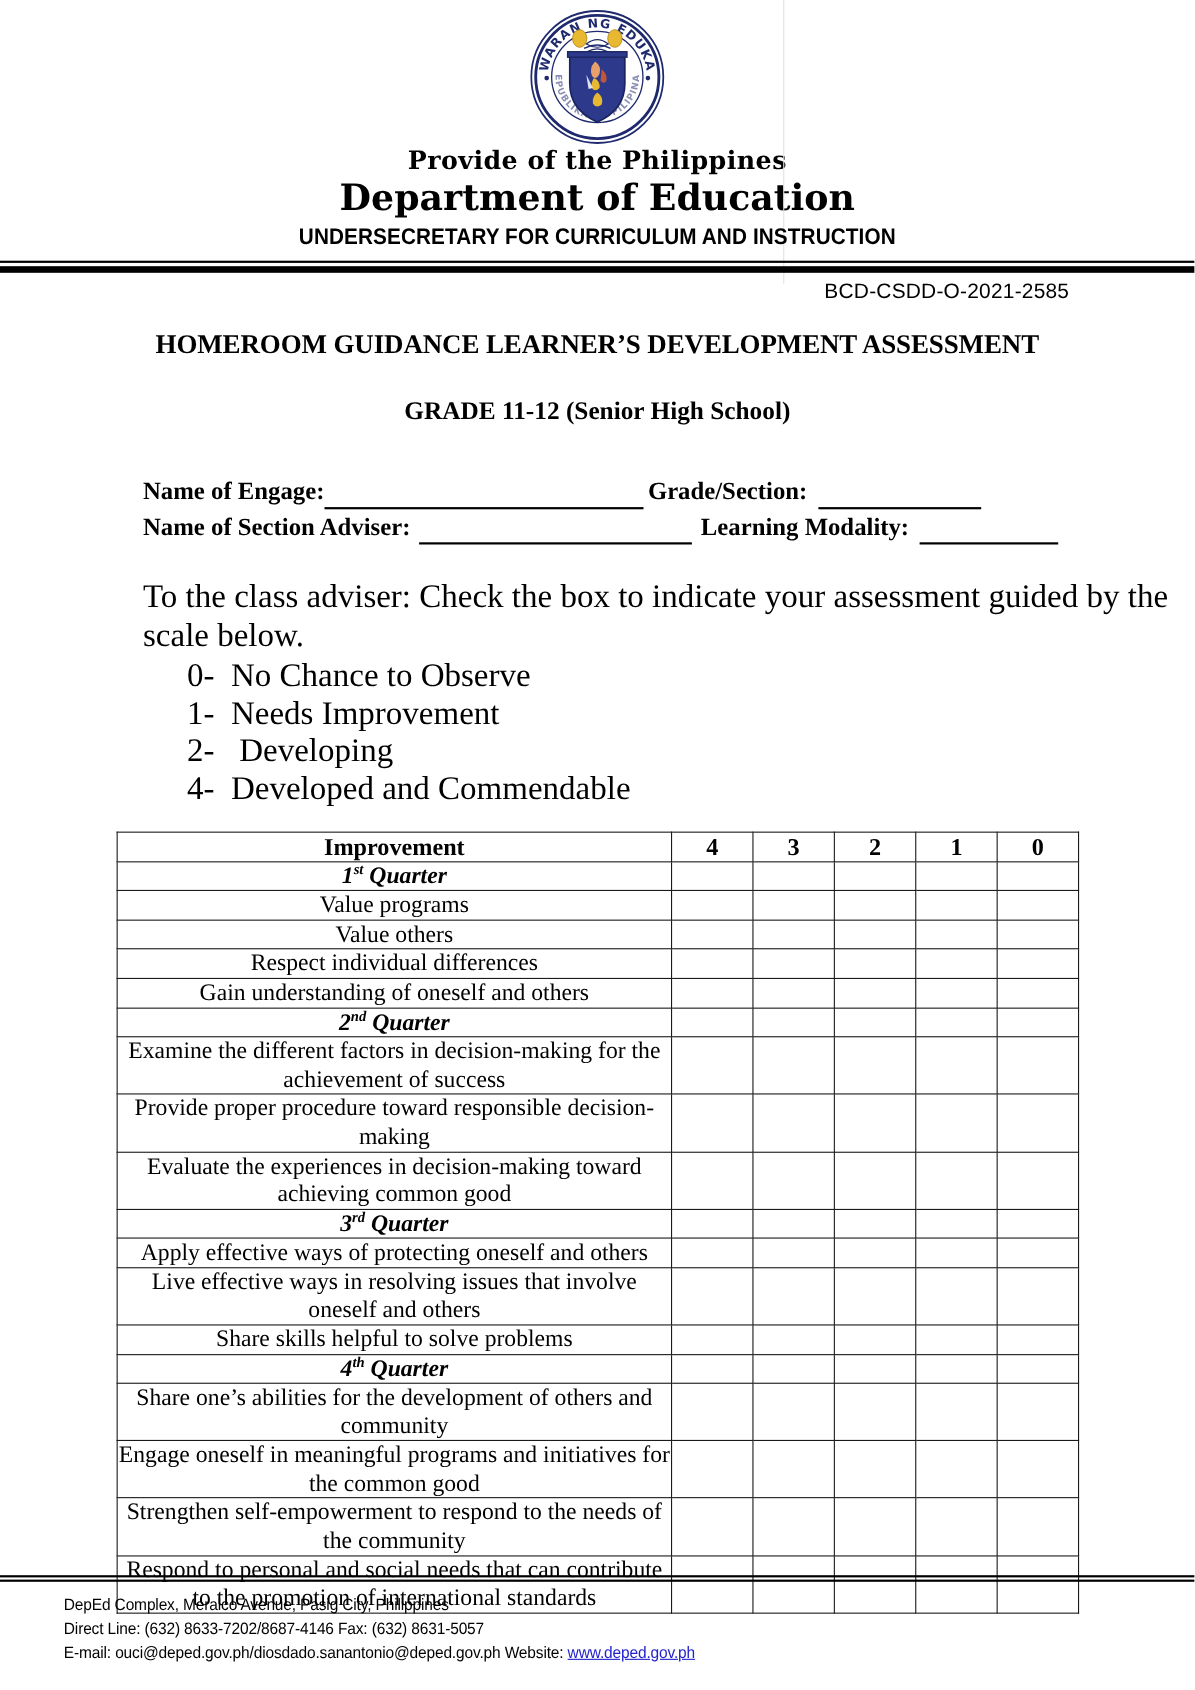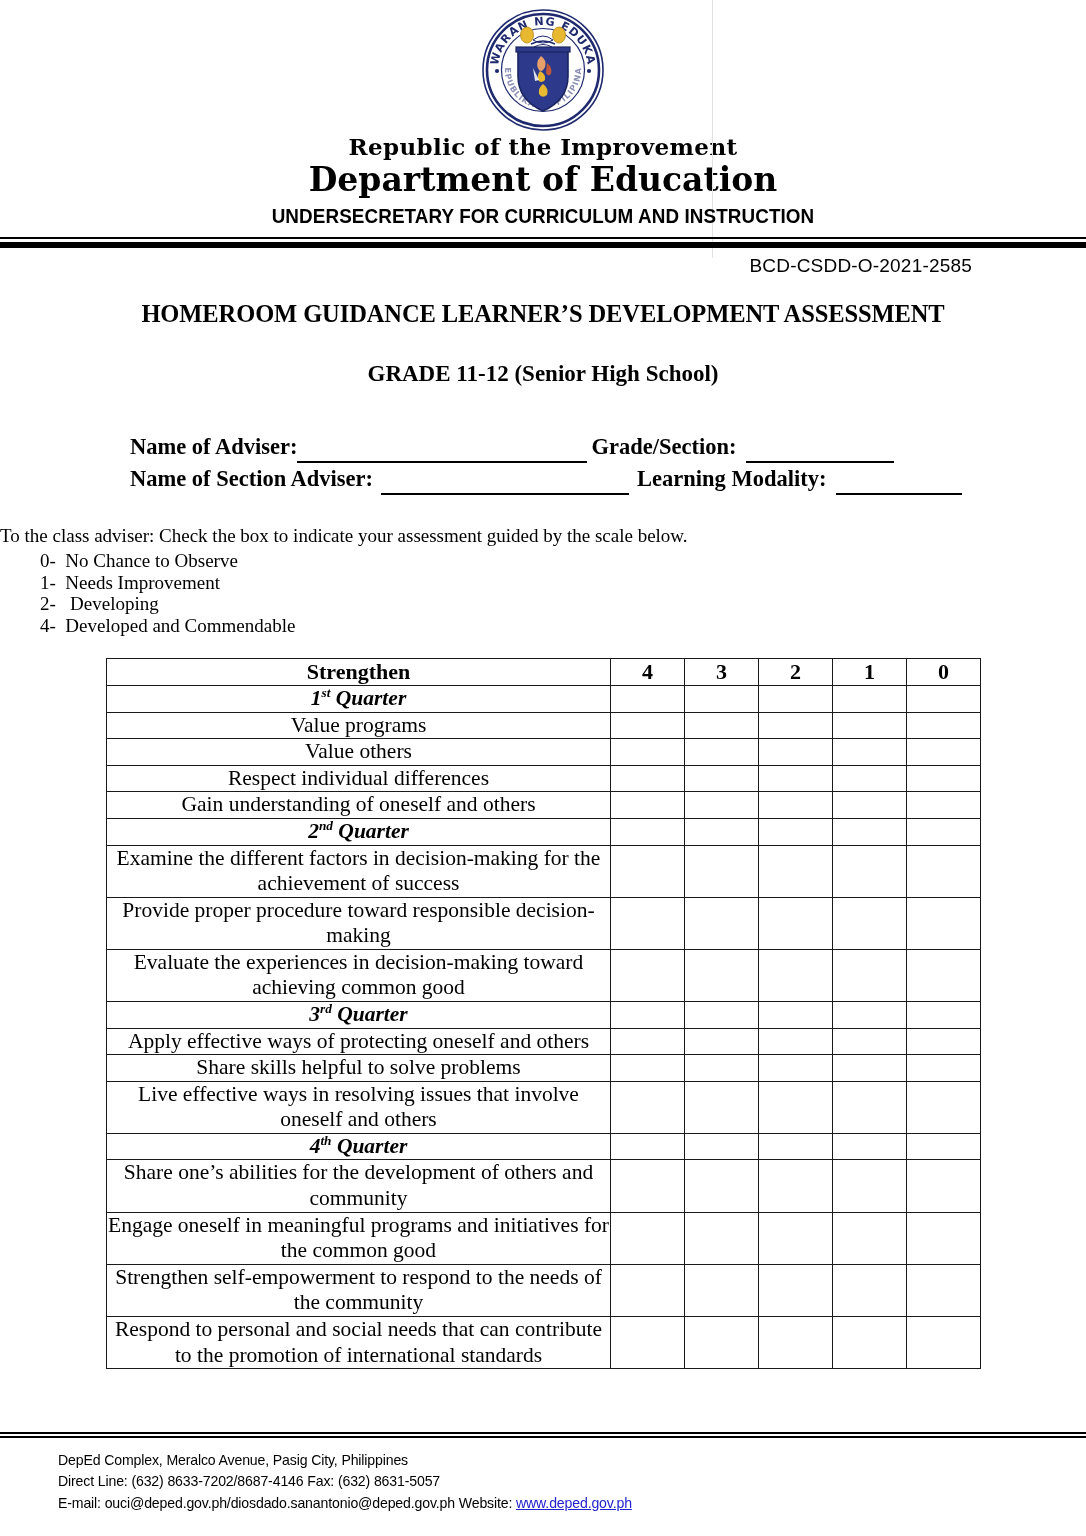--- a/index.html
+++ b/index.html
@@ -123,21 +123,22 @@
     height: 20px;
   }
   .blank.b-learner   { width: 290px; margin-right: 4px; }
   .blank.b-grade     { width: 148px; margin-left: 10px; }
   .blank.b-adviser   { width: 248px; margin: 0 8px 0 8px; }
   .blank.b-modality  { width: 126px; margin-left: 10px; }
 
   
   .instructions {
     margin-top: 30px;
-    font-size: 19px;
+    padding-left: 130px;
+    font-size: 30px;
     line-height: 1.17;
   }
   .scale-list {
     margin: 3px 0 0 0;
     padding: 0;
     list-style: none;
   }
   .scale-list li {
     padding-left: 40px;
     line-height: 1.13;
@@ -263,40 +264,40 @@
         <rect x="35" y="39" width="54" height="5" fill="#2d3a8c" stroke="#1a2560" stroke-width="1.2"></rect>
 
         <path d="M 60,48 Q 66,52 64,59 Q 61,65 58,62 Q 55,58 57,52 Z" fill="#e7a06a"></path>
         <path d="M 59,63 Q 65,66 64,72 Q 60,76 57,72 Q 56,67 59,63 Z" fill="#e8b830"></path>
         <path d="M 62,76 Q 68,80 66,87 Q 61,91 58,86 Q 57,80 62,76 Z" fill="#e8b830"></path>
         <path d="M 52,60 L 58,72 L 54,73 Z" fill="#ffffff" opacity="0.85"></path>
         <path d="M 66,55 Q 72,60 70,66 Q 67,69 65,65 Z" fill="#c0563a"></path>
       </svg>
     </div>
 
-    <div class="rp-line">Republic of the Improvement</div>
+    <div class="rp-line">Provide of the Philippines</div>
     <div class="dep-line">Department of Education</div>
     <div class="undersec-line">UNDERSECRETARY FOR CURRICULUM AND INSTRUCTION</div>
 
     <div class="rule-top">
       <div class="thin"></div>
       <div class="thick"></div>
     </div>
   </div>
 
   <div class="refno">BCD-CSDD-O-2021-2585</div>
 
   <div class="title-block">
     <div class="title-main">HOMEROOM GUIDANCE LEARNER’S DEVELOPMENT ASSESSMENT</div>
     <div class="title-grade">GRADE 11-12 (Senior High School)</div>
   </div>
 
   <div class="form-block">
     <div class="form-row">
-      <span class="form-label">Name of Adviser:</span>
+      <span class="form-label">Name of Engage:</span>
       <span class="blank b-learner"></span>
       <span class="form-label">Grade/Section:</span>
       <span class="blank b-grade"></span>
     </div>
     <div class="form-row">
       <span class="form-label">Name of Section Adviser:</span>
       <span class="blank b-adviser"></span>
       <span class="form-label">Learning Modality:</span>
       <span class="blank b-modality"></span>
     </div>
@@ -317,21 +318,21 @@
       <colgroup>
         <col class="c-comp">
           <col class="c-rate">
           <col class="c-rate">
         <col class="c-rate">
           <col class="c-rate">
           <col class="c-rate">
       </colgroup>
       <thead>
         <tr>
-          <th class="hd-comp">Strengthen</th>
+          <th class="hd-comp">Improvement</th>
           <th class="hd-rate">4</th>
           <th class="hd-rate">3</th>
           <th class="hd-rate">2</th>
           <th class="hd-rate">1</th>
           <th class="hd-rate">0</th>
         </tr>
       </thead>
       <tbody id="assessment-body">
           <tr>
             <td class="comp quarter">1<sup>st</sup> Quarter</td>
@@ -415,29 +416,29 @@
           </tr>
           <tr>
             <td class="comp">Apply effective ways of protecting oneself and others</td>
             <td class="rate-cell"></td>
             <td class="rate-cell"></td>
             <td class="rate-cell"></td>
             <td class="rate-cell"></td>
             <td class="rate-cell"></td>
           </tr>
           <tr>
+            <td class="comp">Live effective ways in resolving issues that involve oneself and others</td>
+            <td class="rate-cell"></td>
+            <td class="rate-cell"></td>
+            <td class="rate-cell"></td>
+            <td class="rate-cell"></td>
+            <td class="rate-cell"></td>
+          </tr>
+          <tr>
             <td class="comp">Share skills helpful to solve problems</td>
-            <td class="rate-cell"></td>
-            <td class="rate-cell"></td>
-            <td class="rate-cell"></td>
-            <td class="rate-cell"></td>
-            <td class="rate-cell"></td>
-          </tr>
-          <tr>
-            <td class="comp">Live effective ways in resolving issues that involve oneself and others</td>
             <td class="rate-cell"></td>
             <td class="rate-cell"></td>
             <td class="rate-cell"></td>
             <td class="rate-cell"></td>
             <td class="rate-cell"></td>
           </tr>
           <tr>
             <td class="comp quarter">4<sup>th</sup> Quarter</td>
             <td class="rate-cell"></td>
             <td class="rate-cell"></td>

